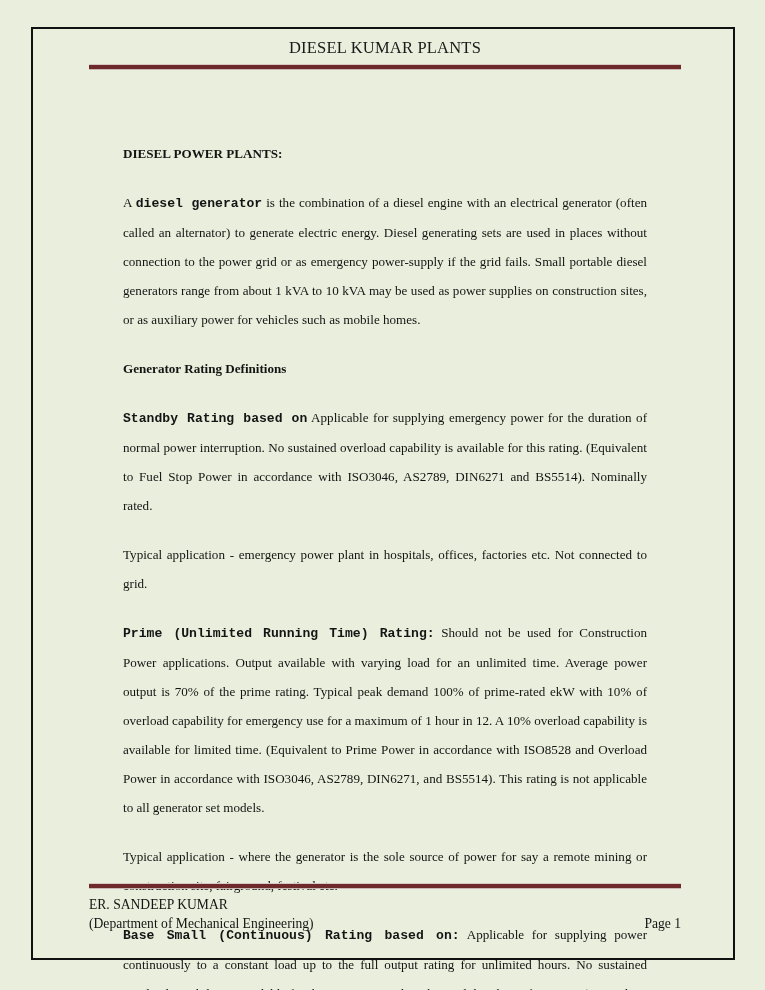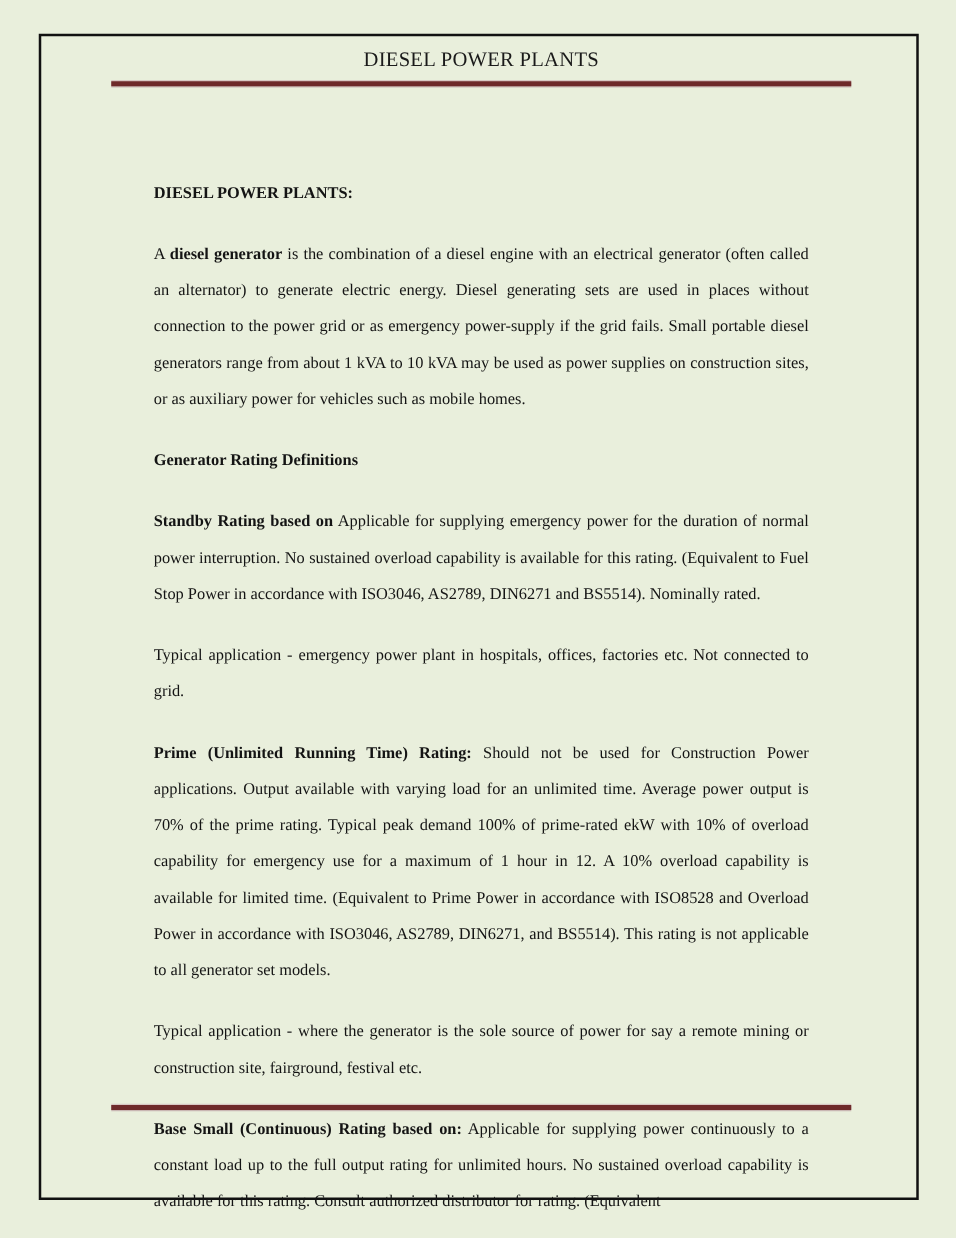--- a/index.html
+++ b/index.html
@@ -58,21 +58,21 @@
   }
   .doc-body p {
     margin: 0;
     font-size: 13.1px;
     line-height: 29px;
     text-align: justify;
     color: #141414;
   }
   .gap-lg { height: 22px; }
   .gap-md { height: 20px; }
-  .b { font-weight: bold; }
+  .b { font-weight: bold; font-family: Liberation Mono, monospace; }
   .heading {
     font-weight: bold;
     font-size: 13.1px;
     line-height: 29px;
   }
 
   
   .doc-footer {
     position: absolute;
     left: 56px;
@@ -104,21 +104,21 @@
   }
 </style>
 </head>
 <body>
 
 <div class="page-frame">
 
   <div class="page-inner">
 
     <div class="doc-header">
-      <div class="doc-title">DIESEL POWER PLANTS</div>
+      <div class="doc-title">DIESEL KUMAR PLANTS</div>
       <div class="rule"></div>
     </div>
 
     <div class="doc-body">
 
       <div class="gap-lg"></div>
 
       <p class="heading">DIESEL POWER PLANTS:</p>
 
       <div class="gap-md"></div>
@@ -147,15 +147,20 @@
 
       <div class="gap-md"></div>
 
       <p><span class="b">Base Small (Continuous) Rating based on:</span><span> Applicable for supplying power continuously to a constant load up to the full output rating for unlimited hours. No sustained overload capability is available for this rating. Consult authorized distributor for rating. (Equivalent</span></p>
 
     </div>
   </div>
 
   <div class="doc-footer">
     <div class="footer-rule"></div>
+    <div class="footer-rows">
+      <div class="footer-line">ER. SANDEEP KUMAR</div>
+      <div class="footer-line">(Department of Mechanical Engineering)</div>
+      <div class="footer-page">Page 1</div>
+    </div>
   </div>
 
 </div>
 
 </body></html>

